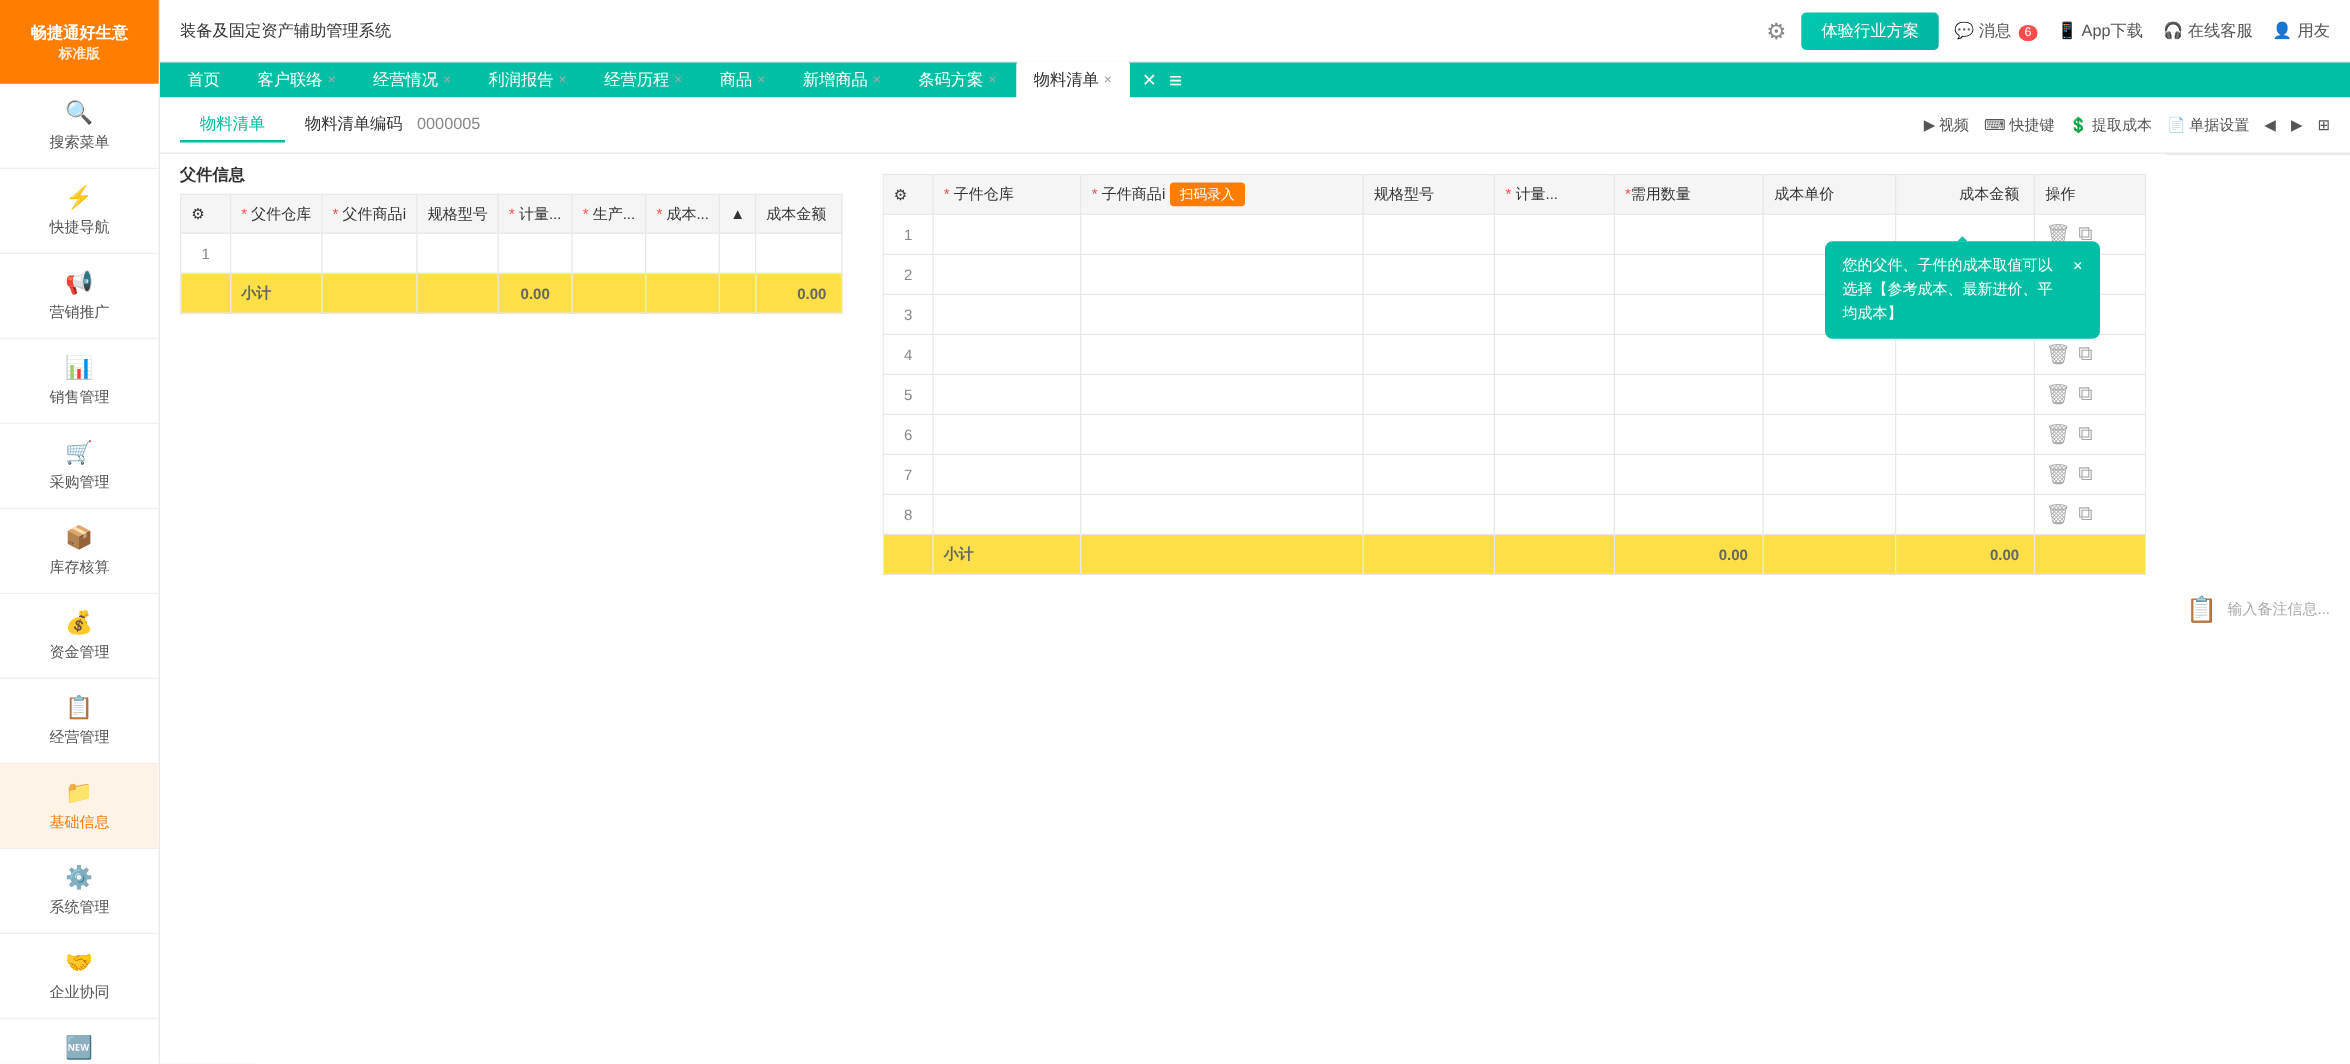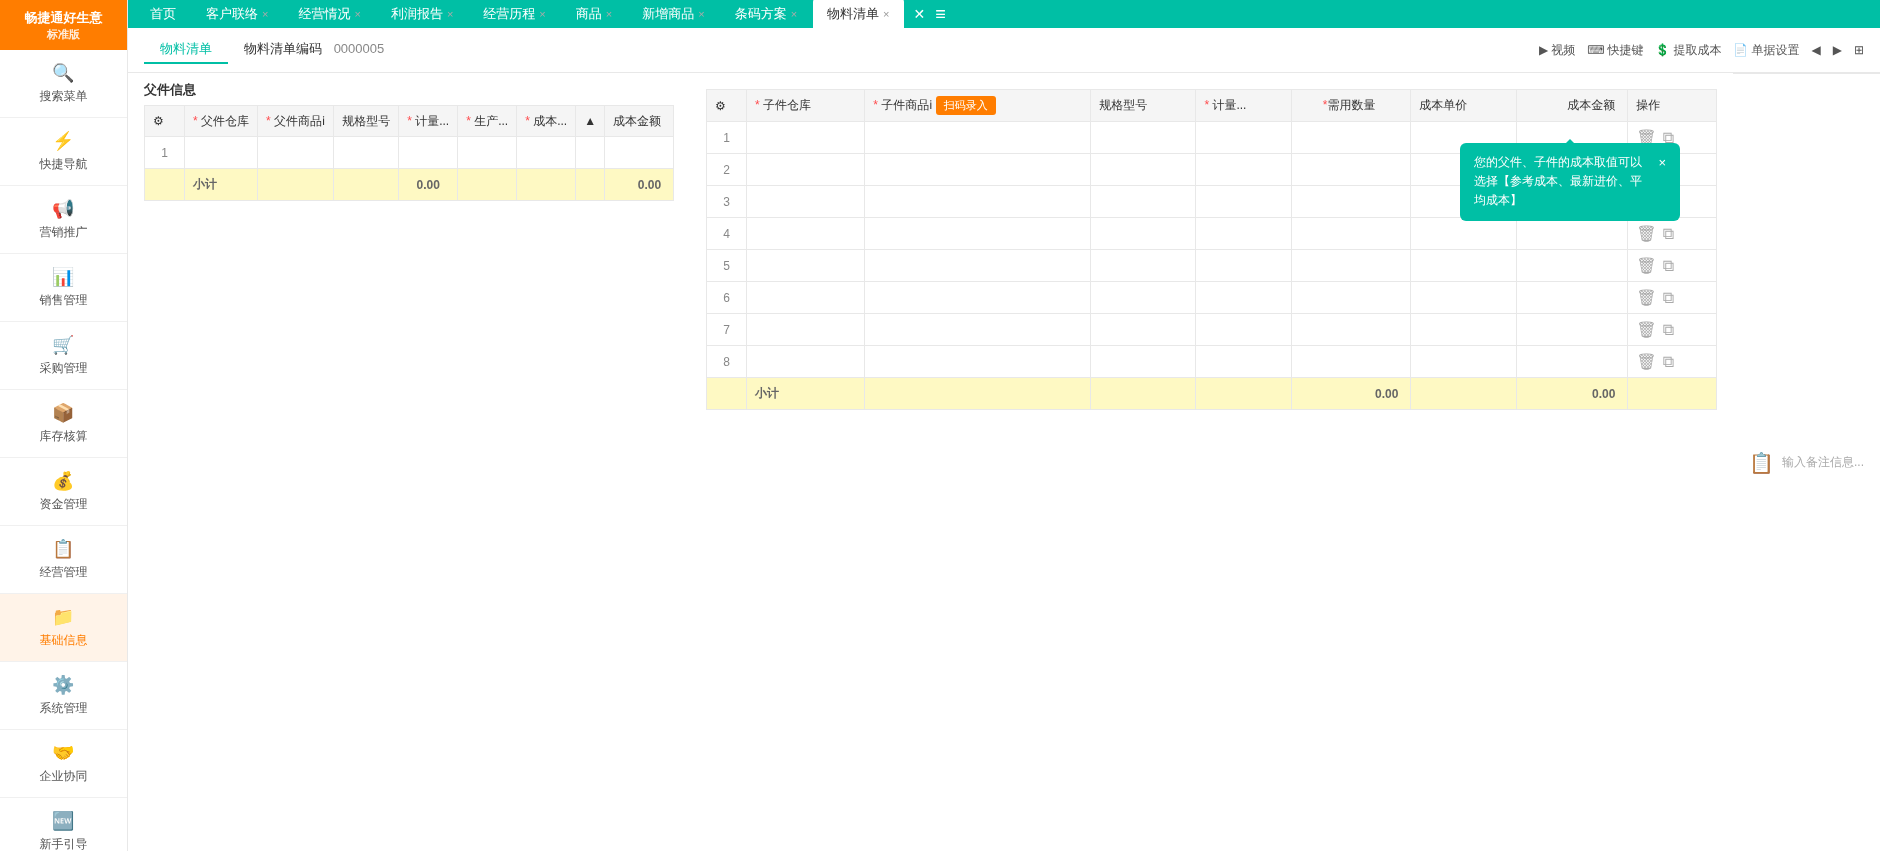--- a/index.html
+++ b/index.html
@@ -9,21 +9,21 @@
     .sidebar {
       width: 128px;
       background: #fff;
       display: flex;
       flex-direction: column;
       border-right: 1px solid #e8e8e8;
       flex-shrink: 0;
     }
     .sidebar-logo {
       background: #ff7d00;
-      height: 50px;
+      height: 67px;
       display: flex;
       align-items: center;
       justify-content: center;
       color: #fff;
       font-size: 14px;
       font-weight: bold;
       flex-direction: column;
       padding: 5px;
     }
     .sidebar-logo .logo-title { font-size: 13px; }
@@ -152,21 +152,21 @@
       white-space: nowrap;
     }
     .data-table th .required { color: #ff4d4f; }
     .data-table td {
       border: 1px solid #e8e8e8;
       padding: 4px 8px;
       height: 32px;
       color: #333;
     }
     .data-table .subtotal td {
-      background: #fef9c3;
+      background: #fde047;
       font-weight: bold;
       color: #666;
     }
     .data-table .row-num { color: #888; text-align: center; width: 40px; }
     .scan-btn {
       background: #ff7d00;
       color: #fff;
       border: none;
       padding: 2px 8px;
       border-radius: 3px;
@@ -278,20 +278,34 @@
     </div>
     <div class="sidebar-item">
       <span class="si-icon">🆕</span>
       <span>新手引导</span>
     </div>
   </div>
 </div>
 
 <div class="main">
 
+  <div class="topbar">
+    <span class="topbar-title">装备及固定资产辅助管理系统</span>
+    <span class="topbar-gear">⚙</span>
+    <button class="topbar-btn">体验行业方案</button>
+    <div class="topbar-right">
+      <span>
+        💬 <span>消息</span>
+        <span class="badge">6</span>
+      </span>
+      <span>📱 <span>App下载</span></span>
+      <span>🎧 <span>在线客服</span></span>
+      <span>👤 <span>用友</span></span>
+    </div>
+  </div>
 
   <div class="nav-tabs">
     <div class="nav-tab">
       <span>首页</span>
     </div>
     <div class="nav-tab">
       <span>客户联络</span>
       <span class="close-x">×</span>
     </div>
     <div class="nav-tab">
@@ -400,21 +414,21 @@
           <thead>
             <tr>
               <th class="settings-col">⚙</th>
               <th><span class="required">*</span> 子件仓库</th>
               <th>
                 <span class="required">*</span> 子件商品ℹ
                 <button class="scan-btn">扫码录入</button>
               </th>
               <th>规格型号</th>
               <th><span class="required">*</span> 计量...</th>
-              <th style="text-align:center; padding-right:12px;"><span class="required">*</span>需用数量</th>
+              <th style="text-align:left; padding-right:12px;"><span class="required">*</span>需用数量</th>
               <th>成本单价</th>
               <th style="text-align:right; padding-right:12px;">成本金额</th>
               <th>操作</th>
             </tr>
           </thead>
           <tbody id="child-tbody">
             <tr>
       <td class="row-num">1</td>
       <td></td>
       <td></td>

